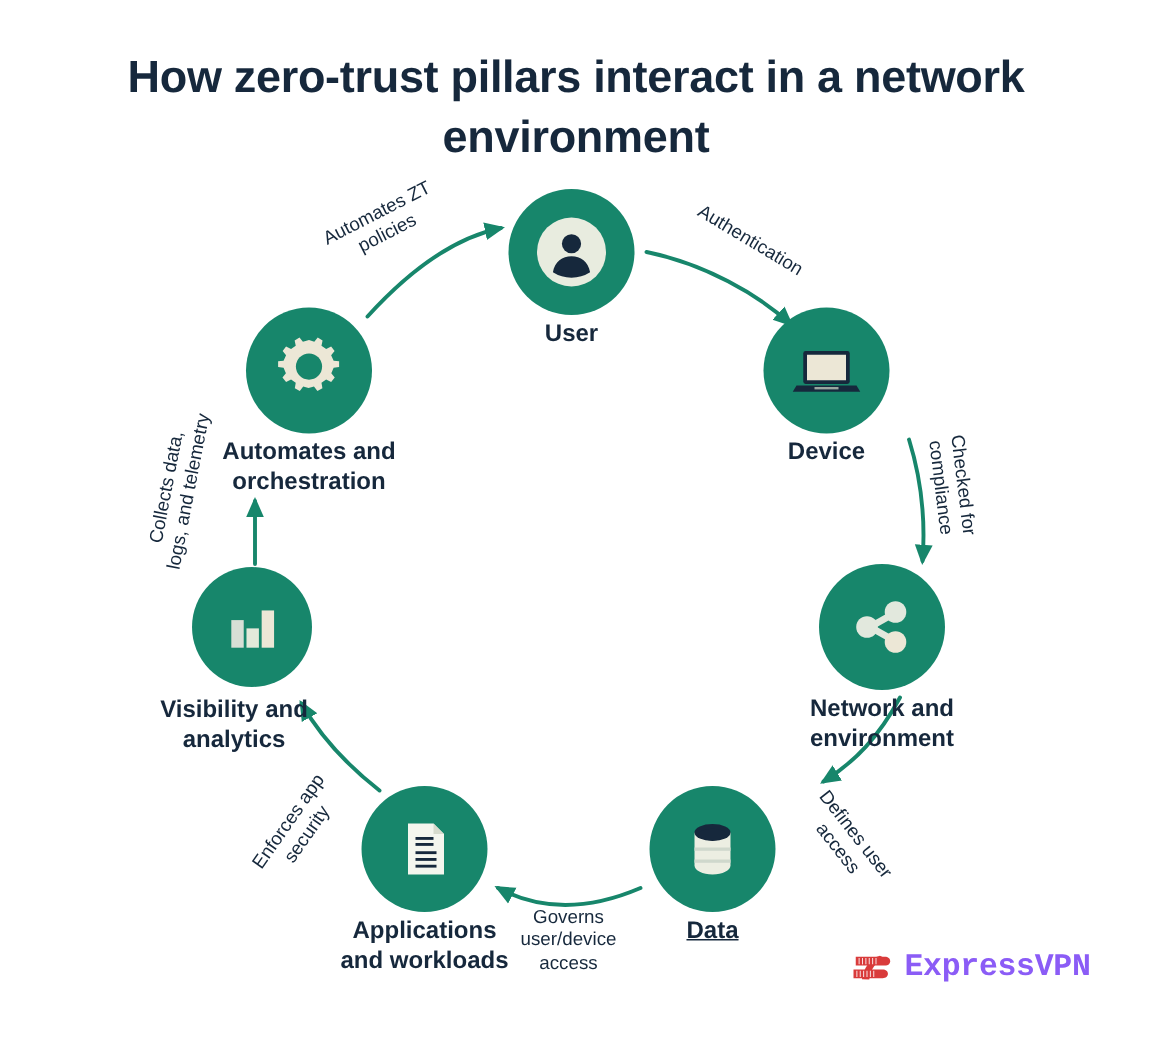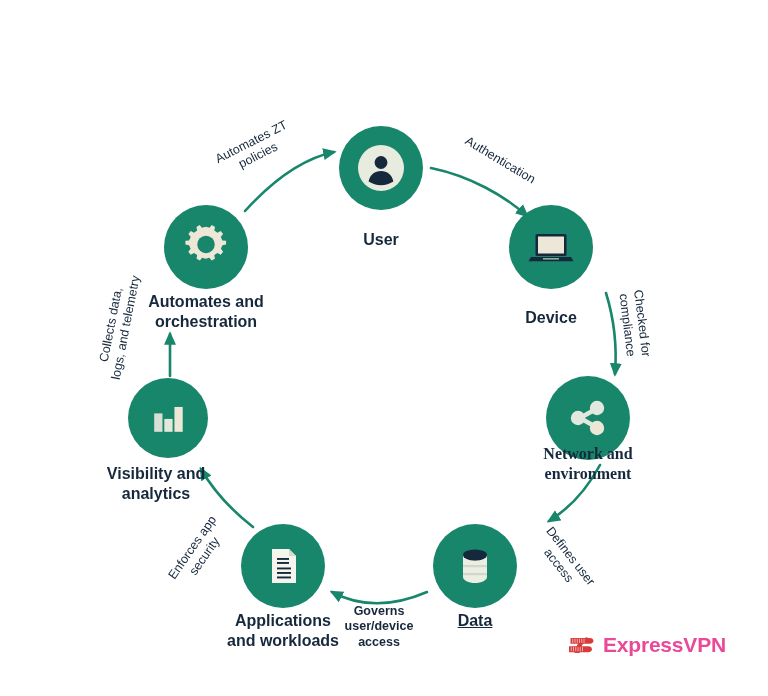--- a/index.html
+++ b/index.html
@@ -38,29 +38,31 @@
     position:absolute;
     font-size:12.5px; font-weight:400; line-height:1.22;
     color:#16283c; white-space:pre-line;
     text-align:center;
     transform-origin:50% 50%;
   }
 
   #logo { position:absolute; left:566px; top:630px; display:flex; align-items:center; gap:7px; }
   #logo .mark { width:30px; height:30px; }
   #logo .wordmark {
-    font-family:Liberation Sans, sans-serif;
-    font-size:21px; font-weight:700; color:#ec4899; letter-spacing:-0.2px;
+    font-family:Liberation Mono, monospace;
+    font-size:21px; font-weight:700; color:#8b5cf6; letter-spacing:-0.2px;
   }
 </style>
 </head>
 <body>
 
 <div id="stage">
 
+  <div id="title">How zero-trust pillars interact in a
+network environment</div>
 
   <svg class="layer arrows" viewBox="0 0 768 696">
     <defs>
       <marker id="ah" viewBox="0 0 10 10" refX="8" refY="5" markerWidth="5.2" markerHeight="5.2" orient="auto-start-reverse">
         <path d="M0,0.6 L10,5 L0,9.4 Z" fill="#17866b"></path>
       </marker>
     </defs>
     <g fill="none" stroke="#17866b" stroke-width="2.6" stroke-linecap="round" marker-end="url(#ah)">
       <path d="M245,211 C275,178 305,158 334,152"></path>
       <path d="M431,168 C470,176 505,196 527,216"></path>
@@ -73,48 +75,48 @@
   </svg>
 
   <div class="node">
     <div class="disc" style="left:339px; top:126px; width:84px; height:84px;">
       <svg width="50" height="50" viewBox="0 0 50 50">
         <circle cx="25" cy="25" r="23" fill="#e8ecdf"></circle>
         <circle cx="25" cy="19.5" r="6.4" fill="#16283c"></circle>
         <path d="M12.6 38.5c1.2-7 6.3-10.6 12.4-10.6s11.2 3.6 12.4 10.6 a23 23 0 0 1-24.8 0Z" fill="#16283c"></path>
       </svg>
     </div>
-    <div class="nlabel" style="left:301px; top:230px; width:160px;">User</div>
+    <div class="nlabel" style="left:301px; top:213px; width:160px;">User</div>
   </div>
 
   <div class="node">
     <div class="disc" style="left:509px; top:205px; width:84px; height:84px;">
       <svg width="50" height="50" viewBox="0 0 50 50">
         <rect x="9.5" y="12" width="31" height="22" rx="1.6" fill="#16283c"></rect>
         <rect x="12" y="14.5" width="26" height="17" fill="#ece7d6"></rect>
         <path d="M5 35h40l2.5 4.2H2.5Z" fill="#16283c"></path>
         <rect x="17" y="36" width="16" height="1.6" fill="#9aa7a0"></rect>
       </svg>
     </div>
-    <div class="nlabel" style="left:471px; top:308px; width:160px;text-align:center;">Device</div>
+    <div class="nlabel" style="left:471px; top:292px; width:160px;text-align:center;">Device</div>
   </div>
 
   <div class="node">
     <div class="disc" style="left:546px; top:376px; width:84px; height:84px;">
       <svg width="50" height="50" viewBox="0 0 50 50">
         <g stroke="#e2e8dd" stroke-width="4.4" stroke-linecap="round">
           <line x1="17" y1="25" x2="33" y2="16"></line>
           <line x1="17" y1="25" x2="33" y2="34"></line>
         </g>
         <circle cx="15" cy="25" r="7.2" fill="#e2e8dd"></circle>
         <circle cx="34" cy="15" r="7.2" fill="#e2e8dd"></circle>
         <circle cx="34" cy="35" r="7.2" fill="#ece7d6"></circle>
       </svg>
     </div>
-    <div class="nlabel" style="left:508px; top:444px; width:160px;font-family:Liberation Serif, serif;">Network and
+    <div class="nlabel" style="left:508px; top:463px; width:160px;">Network and
 environment</div>
   </div>
 
   <div class="node">
     <div class="disc" style="left:433px; top:524px; width:84px; height:84px;">
       <svg width="50" height="50" viewBox="0 0 50 50">
         <path d="M13 14h24v22c0 3.3-5.4 6-12 6s-12-2.7-12-6Z" fill="#eceee2"></path>
         <ellipse cx="25" cy="14" rx="12" ry="5.6" fill="#16283c"></ellipse>
         <ellipse cx="25" cy="15.4" rx="9.4" ry="3.9" fill="#16283c"></ellipse>
         <g fill="#cfd8cc">
@@ -171,21 +173,21 @@
 policies</div>
 
   <div class="edge-label" style="left:442px; top:153px; width:116px; transform:rotate(31deg);">Authentication</div>
 
   <div class="edge-label" style="left:582px; top:309px; width:104px; transform:rotate(83deg);">Checked for
 compliance</div>
 
   <div class="edge-label" style="left:512px; top:546px; width:104px; transform:rotate(52deg);">Defines user
 access</div>
 
-  <div class="edge-label" style="left:325px; top:604px; width:108px;font-weight:bold;">Governs
+  <div class="edge-label" style="left:325px; top:604px; width:108px;">Governs
 user/device
 access</div>
 
   <div class="edge-label" style="left:147px; top:537px; width:104px; transform:rotate(-55deg);">Enforces app
 security</div>
 
   <div class="edge-label" style="left:49px; top:311px; width:140px; transform:rotate(-79deg);">Collects data,
 logs, and telemetry</div>
 
   <div id="logo">

